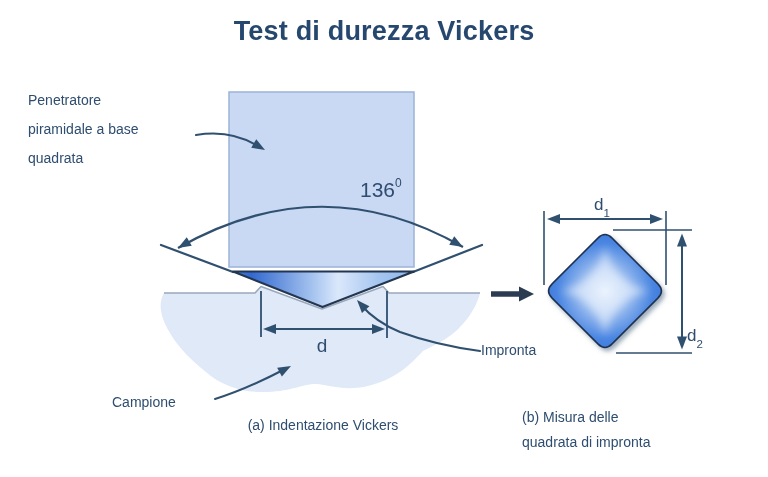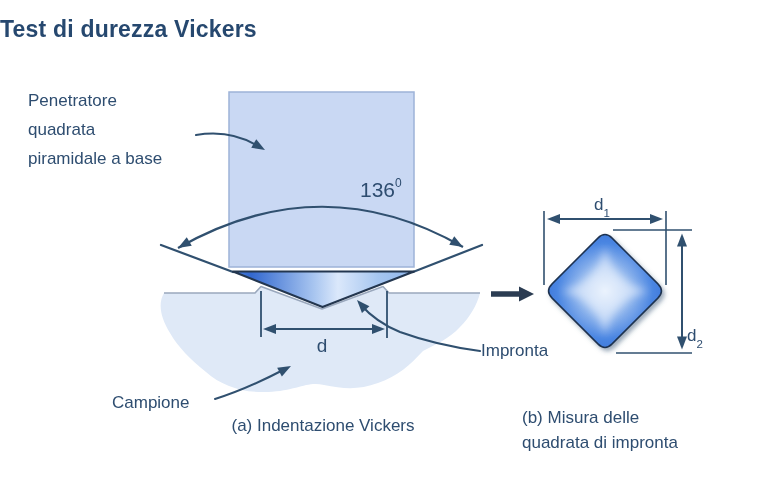--- a/index.html
+++ b/index.html
@@ -2,24 +2,24 @@
 <html><head>
 <meta charset="utf-8">
 <style>
   html,body{margin:0;padding:0;background:#ffffff;}
   .canvas{
     position:relative;width:768px;height:477px;background:#ffffff;overflow:hidden;
     font-family:"Liberation Sans", sans-serif;color:#2e4d70;
   }
   .abs{position:absolute;}
   .title{
-    top:16px;left:0;width:768px;text-align:left;
-    font-size:23px;font-weight:bold;color:#26486f;letter-spacing:.2px;
+    top:16px;left:0;width:768px;text-align:center;
+    font-size:27px;font-weight:bold;color:#26486f;letter-spacing:.2px;
   }
-  .lbl{font-size:17px;line-height:25px;color:#2e4d70;white-space:nowrap;}
+  .lbl{font-size:14px;line-height:25px;color:#2e4d70;white-space:nowrap;}
   .indenter-lbl{left:28px;top:86px;line-height:29px;}
   .campione-lbl{left:112px;top:390px;}
   .impronta-lbl{left:481px;top:338px;}
   .caption-a{left:173px;top:413px;width:300px;text-align:center;}
   .caption-b{left:522px;top:405px;line-height:25px;}
   .angle-lbl{left:349px;top:173px;font-size:21px;margin-left:11px;}
   .angle-lbl sup{font-size:12px;position:relative;top:-2px;}
   .d-lbl{left:310px;top:333px;width:24px;text-align:center;font-size:19px;}
   .dim-lbl{font-size:17px;}
   .d1-lbl{left:594px;top:192px;}
@@ -129,22 +129,22 @@
       <path d="M682,237 L682,346" stroke-width="2"></path>
       <path fill="#30506f" stroke="none" d="M0,0 L-13,-5 L-13,5 Z" transform="translate(682,233.5) rotate(-90)"></path>
       <path fill="#30506f" stroke="none" d="M0,0 L-13,-5 L-13,5 Z" transform="translate(682,349.5) rotate(90)"></path>
     </g>
   </svg>
 
   <div class="abs title">Test di durezza Vickers</div>
 
   <div class="abs lbl indenter-lbl">
     <div>Penetratore</div>
+    <div>piramidale a base</div>
     <div>quadrata</div>
-    <div>piramidale a base</div>
   </div>
 
   <div class="abs lbl angle-lbl"><span>136</span><sup>0</sup></div>
 
   <div class="abs lbl d-lbl">d</div>
 
   <div class="abs lbl impronta-lbl">Impronta</div>
 
   <div class="abs lbl caption-a">(a) Indentazione Vickers</div>
 

